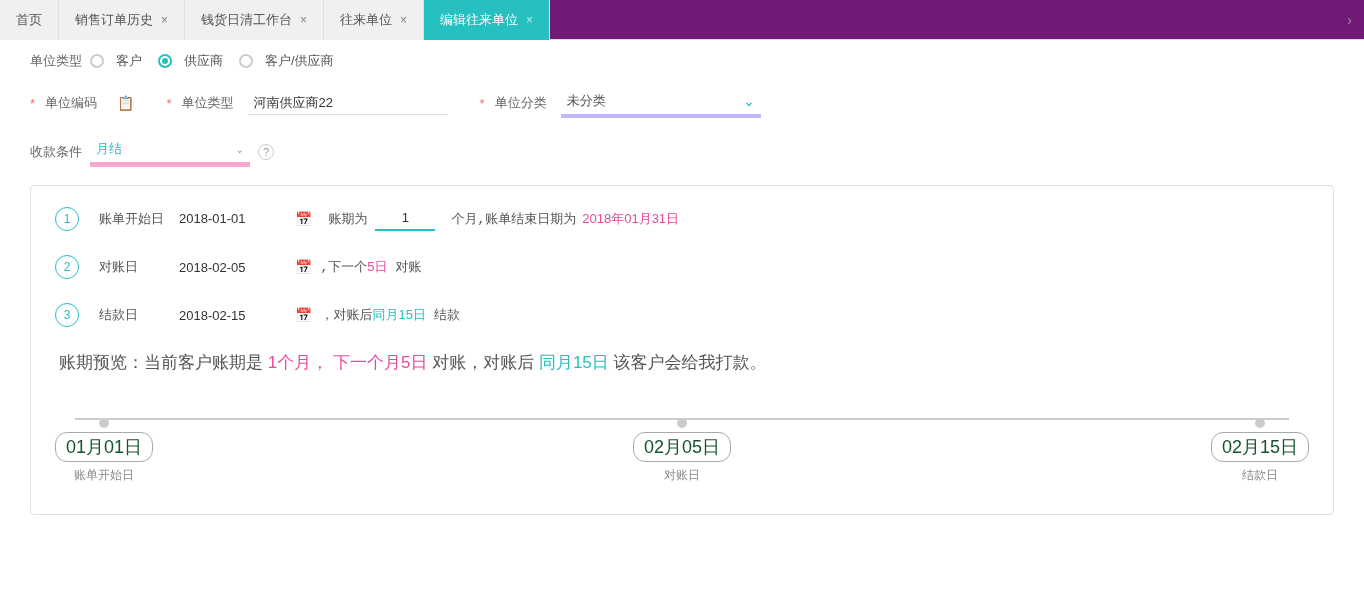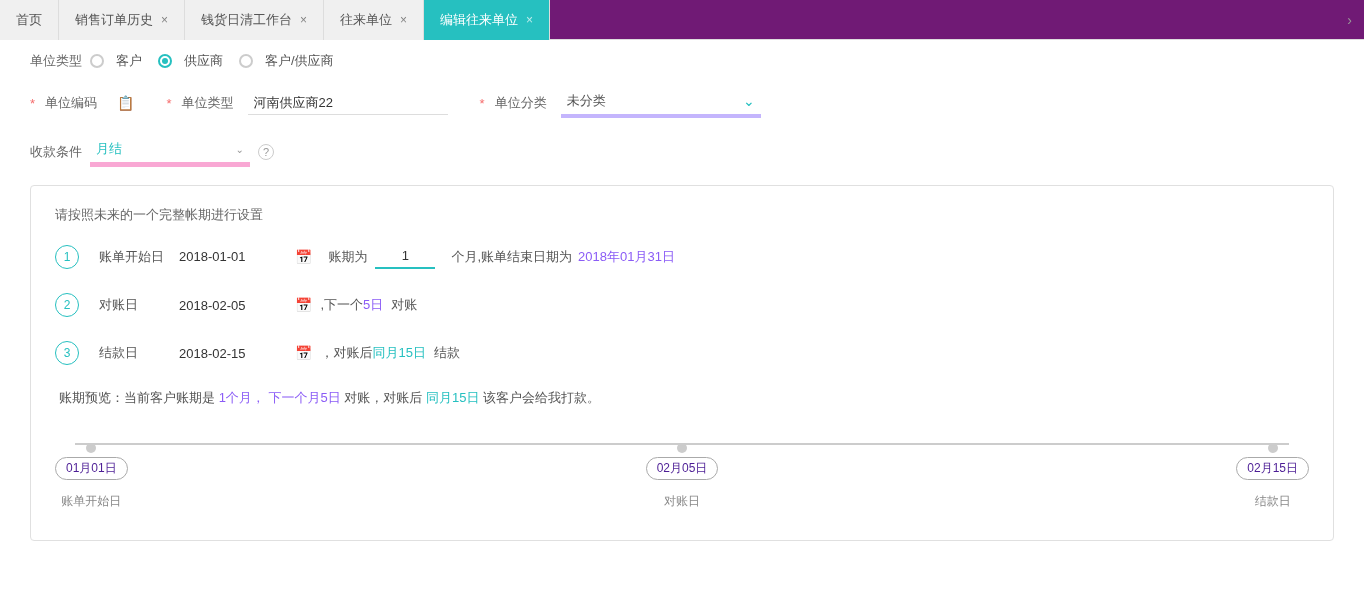--- a/index.html
+++ b/index.html
@@ -202,41 +202,42 @@
       flex-shrink: 0;
     }
     .step-date {
       color: #333;
       width: 110px;
       flex-shrink: 0;
     }
     .step-desc {
       color: #555;
       margin-left: 8px;
-    }
-    .highlight-orange { color: #8b5cf6; }
+      font-family: Liberation Mono, monospace;
+    }
+    .highlight-orange { color: #ec4899; }
     .highlight-green { color: #26c0c0; }
 
     
     .num-input {
       border: none;
       border-bottom: 2px solid #26c0c0;
       padding: 4px 6px;
       font-size: 13px;
       color: #333;
       outline: none;
       width: 60px;
       text-align: center;
     }
 
     
     .preview-text {
-      font-size: 13px;
+      font-size: 17px;
       color: #555;
-      margin-bottom: 16px;
+      margin-bottom: 24px;
       padding: 0 4px;
     }
 
     
     .timeline {
       position: relative;
       display: flex;
       align-items: flex-start;
       padding: 20px 0 10px 0;
     }
@@ -256,25 +257,25 @@
       width: 10px;
       height: 10px;
       border-radius: 50%;
       background: #ccc;
       margin-bottom: 4px;
     }
     .tl-dot {
       border: 1px solid #aaa;
       border-radius: 12px;
       padding: 2px 10px;
-      font-size: 12px;
+      font-size: 18px;
       background: #fff;
-      color: #4c1d95;
+      color: #14532d;
       white-space: nowrap;
-      margin-bottom: 9px;
+      margin-bottom: 1px;
     }
     .tl-label {
       font-size: 12px;
       color: #888;
       margin-top: 4px;
     }
 
     .form-section-row {
       display: flex;
       align-items: center;
@@ -357,21 +358,20 @@
   <div class="form-row">
     <span class="form-label">收款条件</span>
     <div class="dropdown-wrap">
       <span class="dropdown-value">月结</span>
       <span class="dropdown-arrow">⌄</span>
     </div>
     <span class="help-icon">?</span>
   </div>
 
   <div class="section-box">
-    <div class="section-title">请按照未来的一个完整帐期进行设置</div>
 
     <div class="steps-row">
       <div class="step-num">
         <span>1</span>
       </div>
       <span class="step-label">账单开始日</span>
       <span class="step-date">2018-01-01</span>
       <span class="calendar-icon">📅</span>
       <span class="step-desc" style="margin-left:16px;">账期为</span>
       <input class="num-input" type="text" value="1" style="margin: 0px 8px;">

